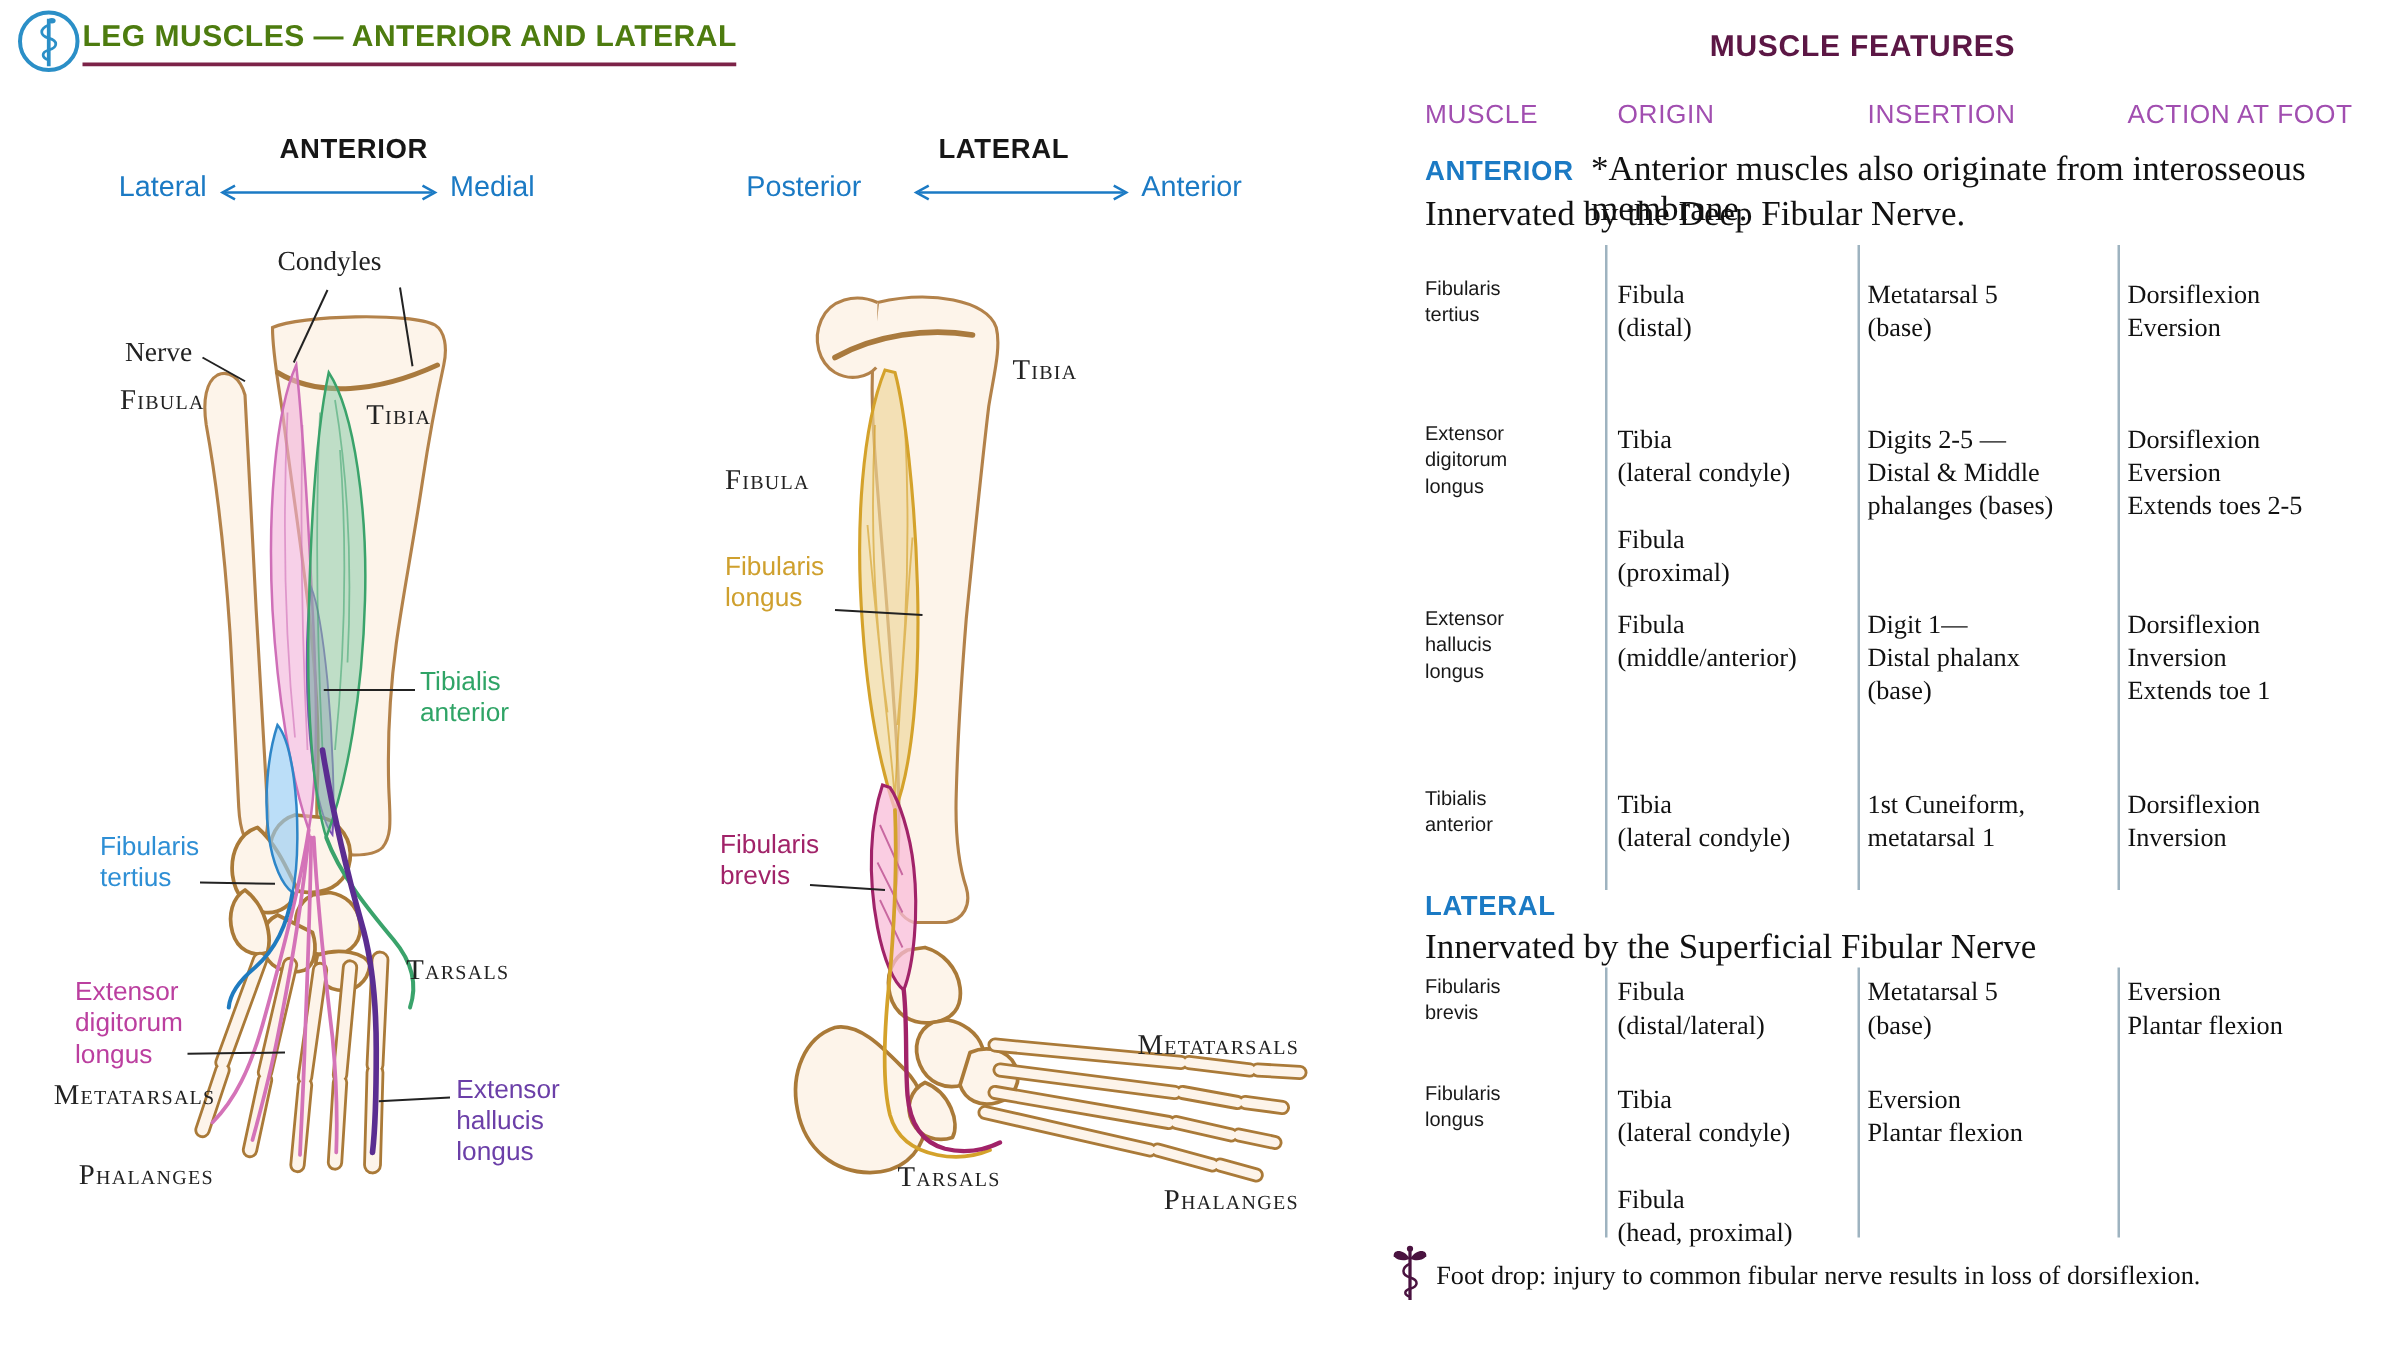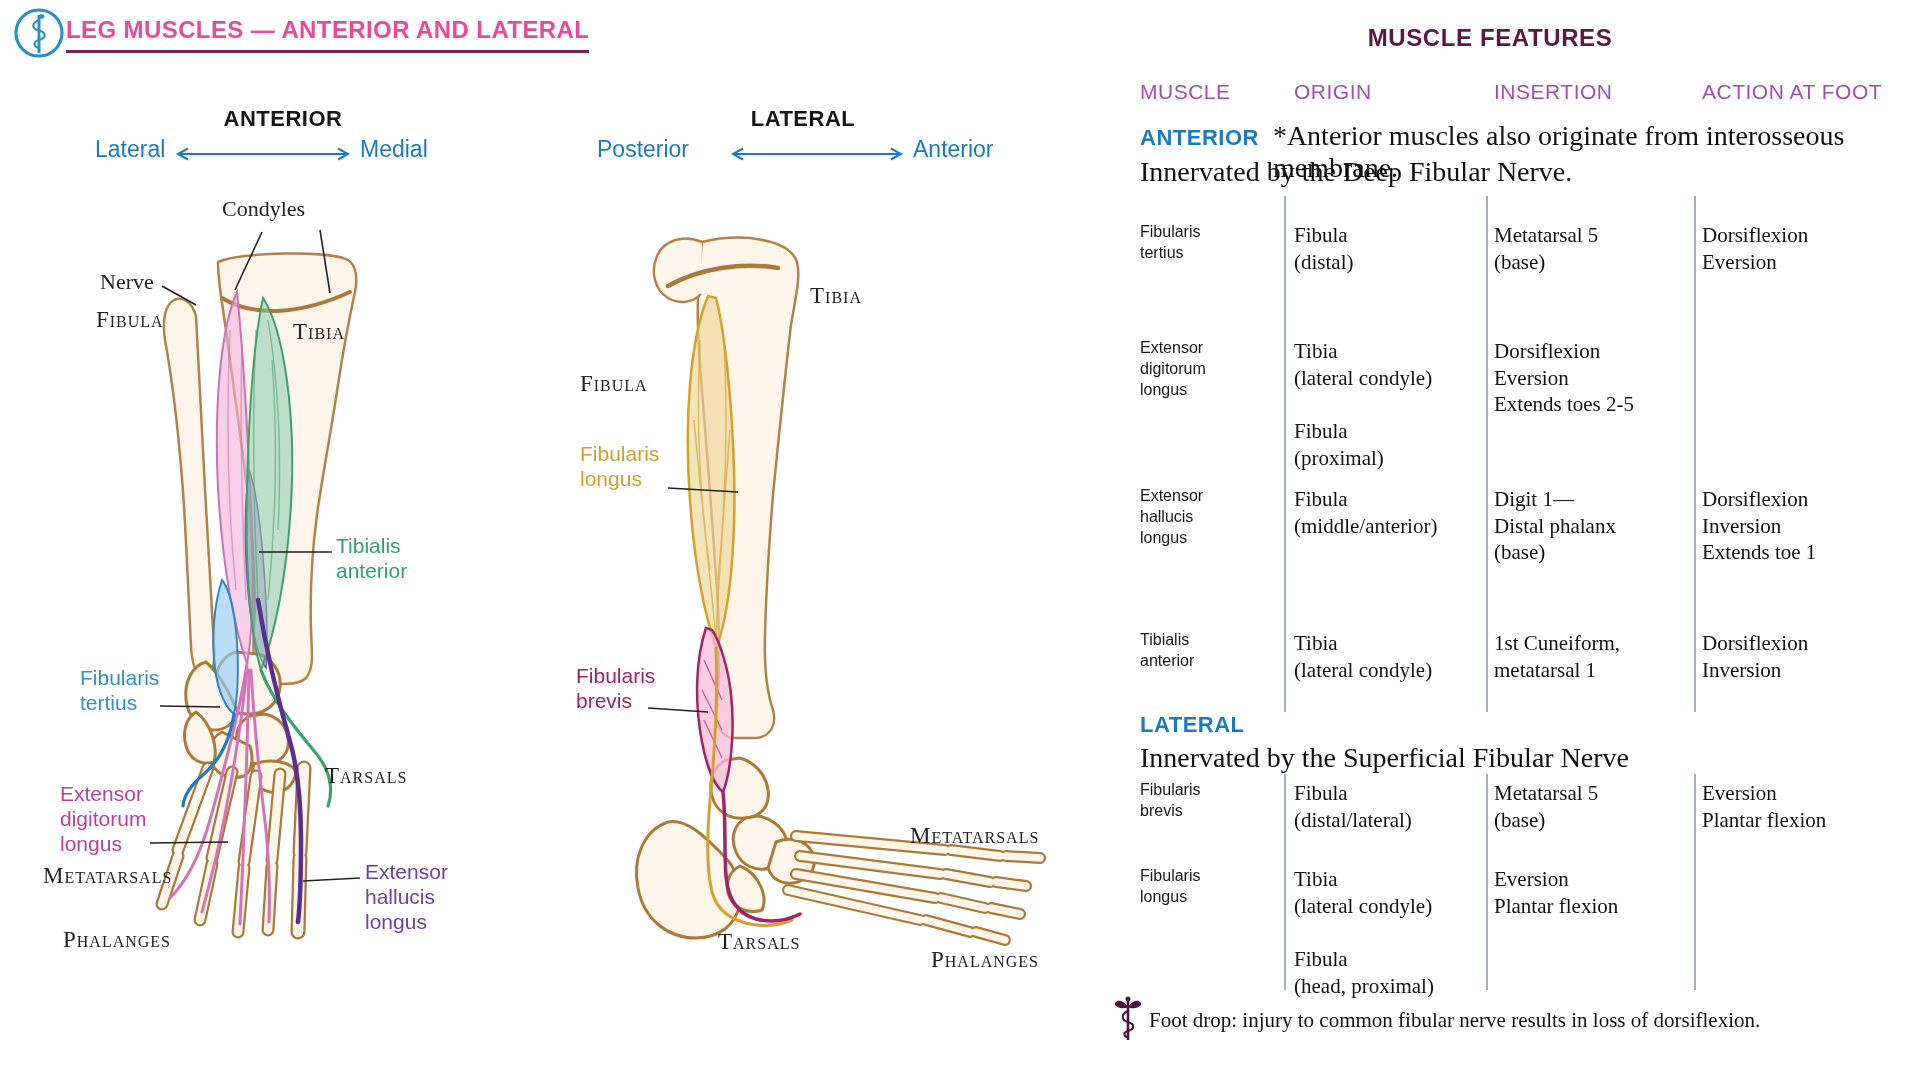--- a/index.html
+++ b/index.html
@@ -6,21 +6,21 @@
   body{
     width:1920px;height:1080px;position:relative;overflow:hidden;
     background:#ffffff;
     font-family:"Liberation Sans",sans-serif;
     color:#1a1a1a;
   }
   .abs{position:absolute;}
   
   .page-title{
     position:absolute;left:66px;top:16px;
-    font-size:24px;font-weight:700;letter-spacing:.4px;color:#ec4899;
+    font-size:24px;font-weight:700;letter-spacing:.4px;color:#4d7c0f;
     padding-bottom:6px;border-bottom:3px solid #7c2348;
   }
   
   .lbl{position:absolute;white-space:pre-line;line-height:1.2;}
   .view-title{font-size:22px;font-weight:600;color:#161616;letter-spacing:.5px;text-align:center;}
   .dir{font-size:23px;color:#1b7ac4;}
   .serifcap{font-family:"Liberation Serif",serif;font-variant:small-caps;font-size:23px;letter-spacing:1px;color:#222;}
   .seriflbl{font-family:"Liberation Serif",serif;font-size:22px;color:#222;}
   .muslbl{font-size:21px;line-height:1.18;}
   .c-green{color:#2fa466;}
@@ -245,20 +245,23 @@
     </div>
     <div class="trow r-a2">
       <div class="cell mus c1">Extensor
 digitorum
 longus</div>
       <div class="cell c2">Tibia
 (lateral condyle)
 
 Fibula
 (proximal)</div>
+      <div class="cell c3">Digits 2-5 —
+Distal &amp; Middle
+phalanges (bases)</div>
       <div class="cell c4">Dorsiflexion
 Eversion
 Extends toes 2-5</div>
     </div>
     <div class="trow r-a3">
       <div class="cell mus c1">Extensor
 hallucis
 longus</div>
       <div class="cell c2">Fibula
 (middle/anterior)</div>

